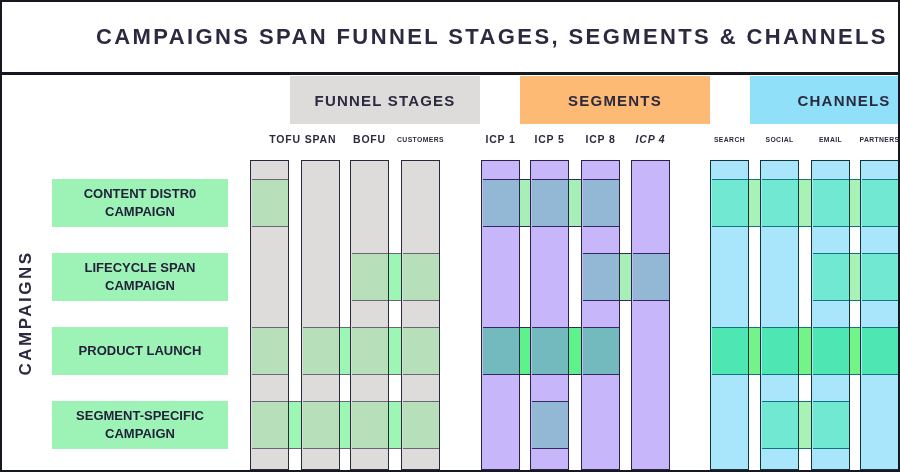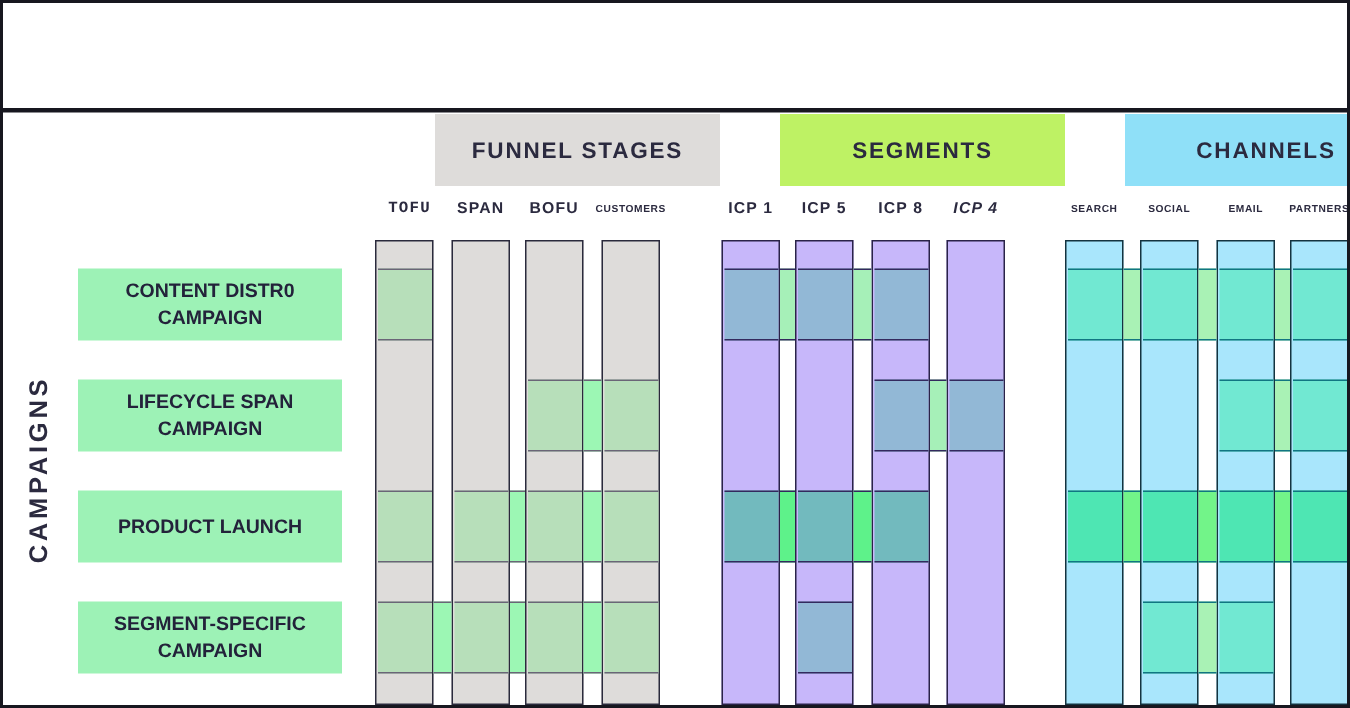--- a/index.html
+++ b/index.html
@@ -43,27 +43,28 @@
     position:absolute;left:52px;width:176px;height:48px;background:#9df2b6;
     display:flex;align-items:center;justify-content:center;text-align:center;
     font-size:13px;font-weight:bold;line-height:1.35;color:#23223a;padding:2px 6px;z-index:2;
   }
 </style>
 </head>
 <body>
 
 <div id="canvas">
   <div class="frame"></div>
+  <div class="title">CAMPAIGNS SPAN FUNNEL STAGES, SEGMENTS &amp; CHANNELS</div>
   <div class="separator"></div>
   <div class="vlabel">CAMPAIGNS</div>
   <div class="group-header gh0" style="background: rgb(222, 220, 218);">FUNNEL STAGES</div>
-  <div class="group-header gh1" style="background: #bef264;">SEGMENTS</div>
+  <div class="group-header gh1" style="background: #fdba74;">SEGMENTS</div>
   <div class="group-header gh2" style="background: rgb(143, 224, 248);">CHANNELS</div>
 <div class="column" style="left: 250px; width: 39px; background: rgb(222, 220, 218); border: 1.5px solid rgb(42, 42, 60);"></div>
-    <div class="col-label" style="left: 243px; width: 60px; font-family: Liberation Mono, monospace;">TOFU</div>
+    <div class="col-label" style="left: 255px; width: 60px;">TOFU</div>
     <div class="column" style="left: 301px; width: 39px; background: rgb(222, 220, 218); border: 1.5px solid rgb(42, 42, 60);"></div>
     <div class="col-label" style="left: 290.5px; width: 60px;">SPAN</div>
     <div class="column" style="left: 350px; width: 39px; background: rgb(222, 220, 218); border: 1.5px solid rgb(42, 42, 60);"></div>
     <div class="col-label" style="left: 339.5px; width: 60px;">BOFU</div>
     <div class="column" style="left: 401px; width: 39px; background: rgb(222, 220, 218); border: 1.5px solid rgb(42, 42, 60);"></div>
     <div class="col-label small" style="left: 390.5px; width: 60px;">CUSTOMERS</div>
     <div class="cell" style="left: 251.5px; width: 36px; top: 179px; height: 48px; background: rgb(183, 223, 186); border-top: 1px solid rgb(106, 101, 119); border-bottom: 1px solid rgb(106, 101, 119);"></div>
     <div class="cell" style="left: 351.5px; width: 36px; top: 253px; height: 48px; background: rgb(183, 223, 186); border-top: 1px solid rgb(106, 101, 119); border-bottom: 1px solid rgb(106, 101, 119);"></div>
     <div class="cell" style="left: 402.5px; width: 36px; top: 253px; height: 48px; background: rgb(183, 223, 186); border-top: 1px solid rgb(106, 101, 119); border-bottom: 1px solid rgb(106, 101, 119);"></div>
     <div class="connector" style="left: 389px; width: 12px; top: 253px; height: 48px; background: rgb(156, 247, 180); border-top: 1px solid rgb(106, 101, 119); border-bottom: 1px solid rgb(106, 101, 119);"></div>

